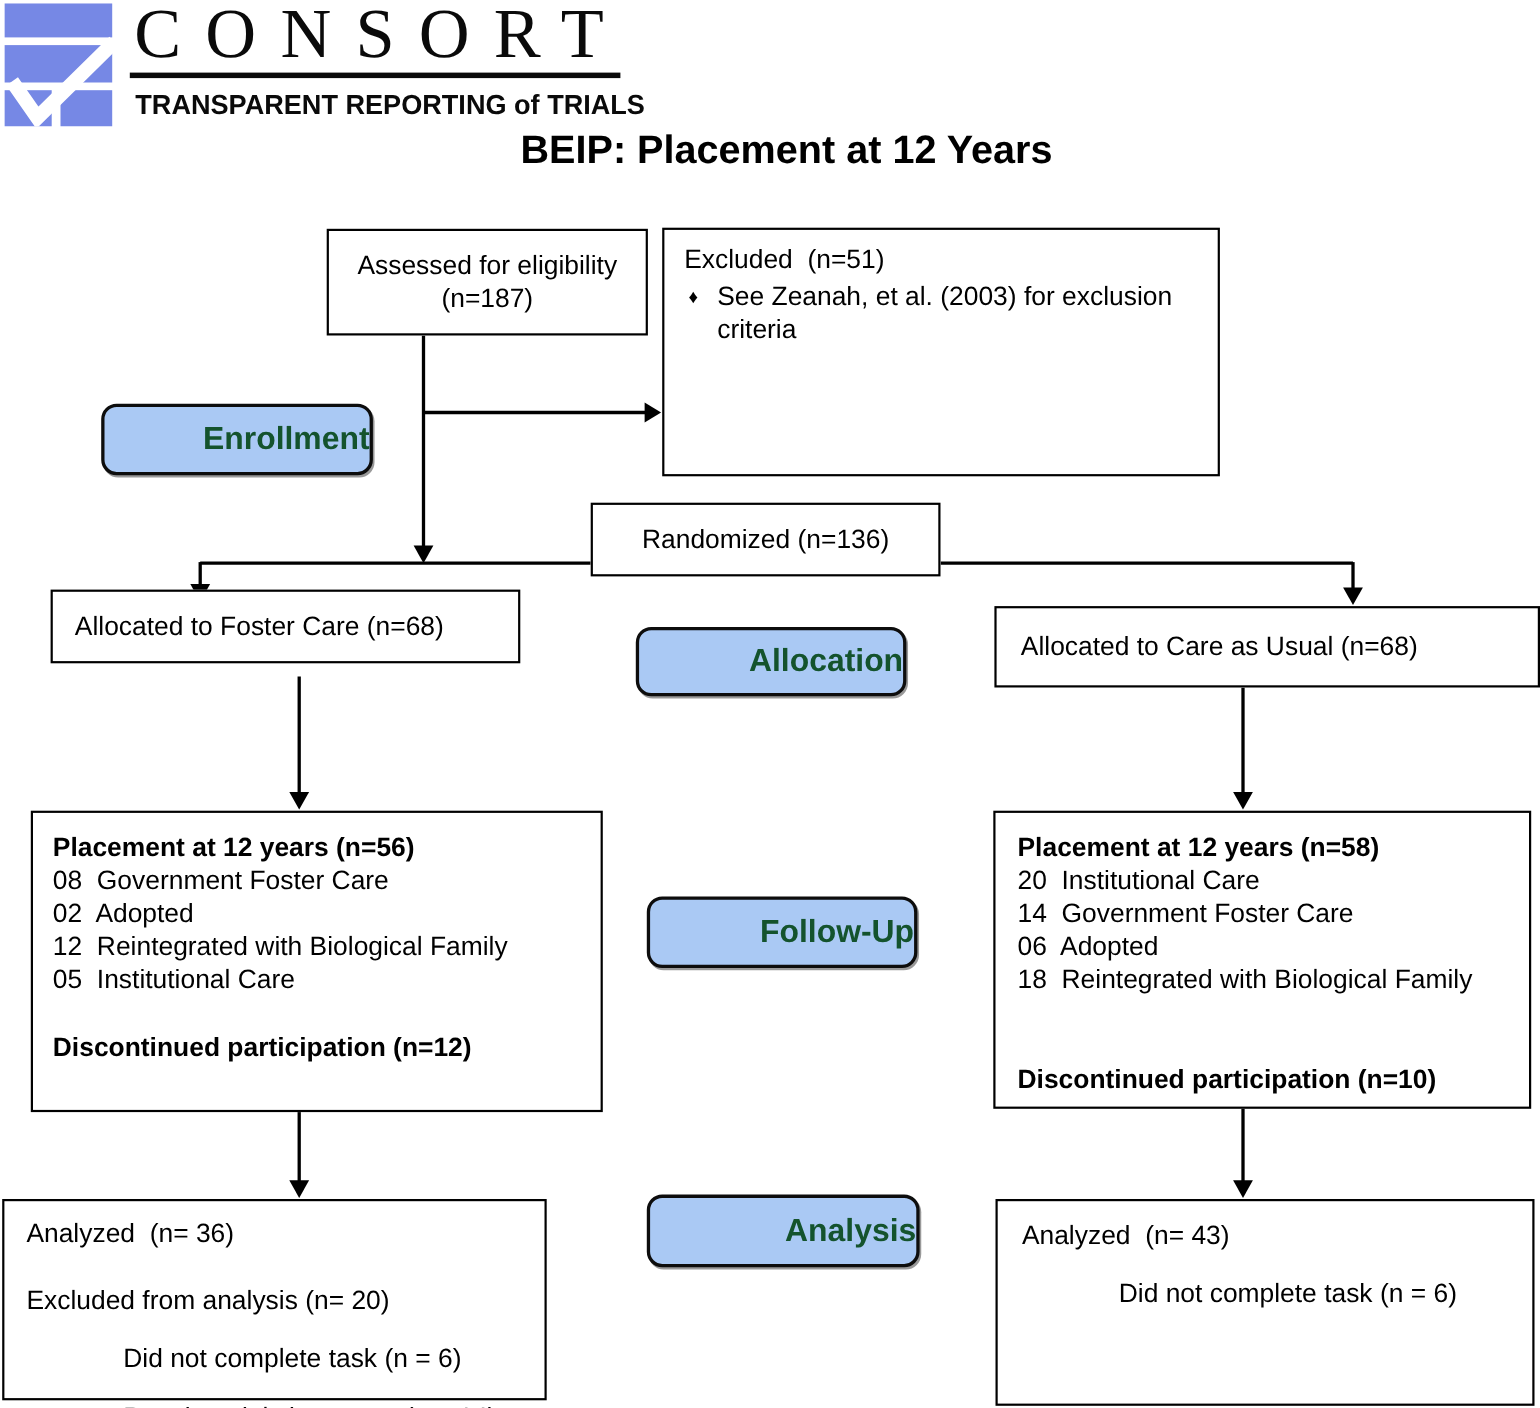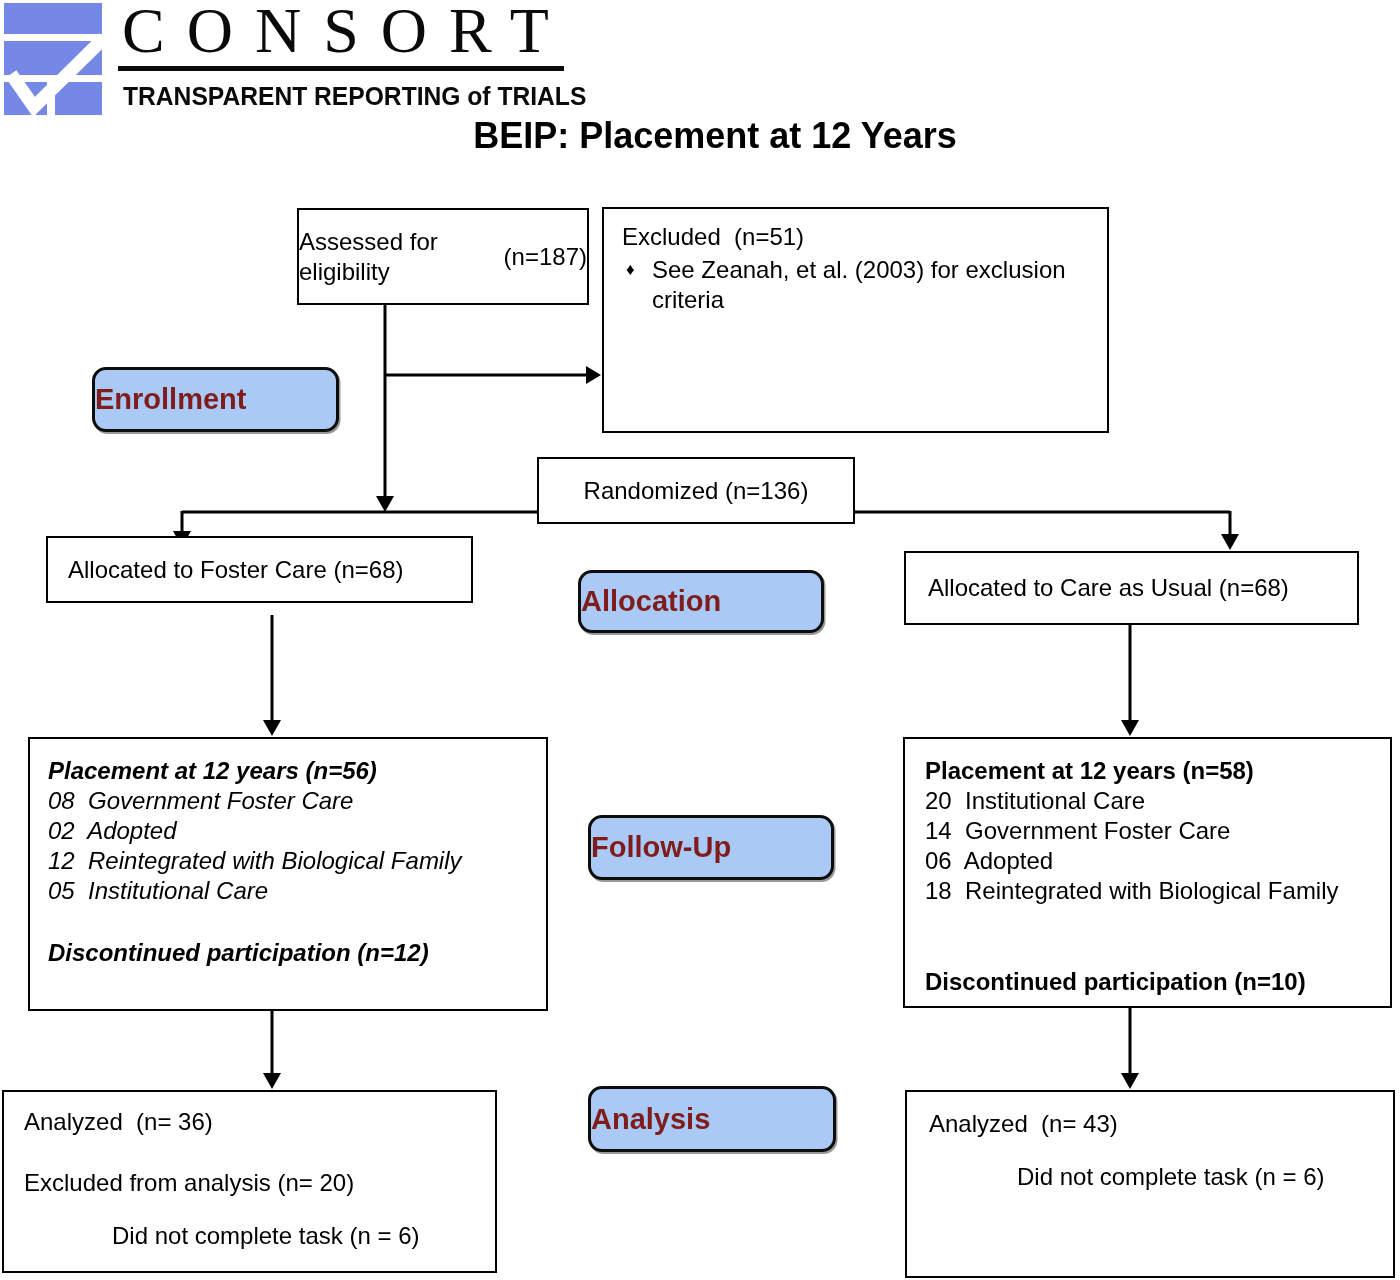--- a/index.html
+++ b/index.html
@@ -25,47 +25,47 @@
   .page-title{
     position:absolute;left:400px;top:115px;width:630px;text-align:center;
     font-size:36px;font-weight:bold;white-space:pre;
   }
 
   
   .fbox{position:absolute;background:#ffffff;border:2.5px solid #000;box-sizing:border-box;}
   .t{white-space:pre-wrap;font-size:24px;line-height:30px;}
   .nowrap{white-space:pre;}
   .b{font-weight:bold;}
-  .center2{display:flex;flex-direction:row;justify-content:center;align-items:center;text-align:left;}
+  .center2{display:flex;flex-direction:column;justify-content:center;align-items:center;text-align:left;}
   .vcenter{display:flex;align-items:center;}
 
   .assessed{left:297px;top:208px;width:292px;height:97px;}
   .excluded{left:602px;top:207px;width:507px;height:226px;padding:13px 10px 0 18px;}
   .bullet-row{display:flex;margin-top:3px;margin-left:4px;}
   .bullet{width:26px;font-size:17px;line-height:30px;}
   .bullet-text{width:445px;}
   .randomized{left:537px;top:457px;width:318px;height:67px;}
   .alloc-left{left:46px;top:536px;width:427px;height:67px;padding-left:20px;}
-  .alloc-right{left:904px;top:551px;width:455px;height:74px;padding-left:22px;}
+  .alloc-right{left:904px;top:551px;width:496px;height:74px;padding-left:22px;}
 
-  .fu-left{left:28px;top:737px;width:520px;height:274px;padding:17px 8px 0 18px;font-style:italic;}
+  .fu-left{left:28px;top:737px;width:520px;height:274px;padding:17px 8px 0 18px;}
   .fu-right{left:903px;top:737px;width:489px;height:271px;padding:17px 8px 0 20px;}
   .fu-footer-left{margin-top:32px;}
   .fu-footer-right{margin-top:61px;}
 
   .an-left{left:2px;top:1090px;width:495px;height:183px;padding:15px 8px 0 20px;}
   .an-right{left:905px;top:1090px;width:490px;height:188px;padding:17px 8px 0 22px;}
   .an-gap{margin-top:31px;}
   .an-indent{padding-left:88px;margin-top:23px;}
 
   
   .stage{
     position:absolute;background:#aac9f4;border:3px solid #0d0d0d;border-radius:14px;
-    box-sizing:border-box;display:flex;align-items:center;justify-content:flex-start;
-    font-size:29px;font-weight:bold;color:#7f1d1d;
+    box-sizing:border-box;display:flex;align-items:center;justify-content:flex-end;
+    font-size:29px;font-weight:bold;color:#14532d;
     box-shadow:1.5px 2px 0 rgba(0,0,0,0.4);
   }
   .stage-enroll{left:92px;top:367px;width:247px;height:65px;}
   .stage-alloc{left:578px;top:570px;width:246px;height:63px;}
   .stage-fu{left:588px;top:815px;width:246px;height:65px;}
   .stage-an{left:588px;top:1086px;width:248px;height:66px;}
 </style>
 </head>
 <body>
 

